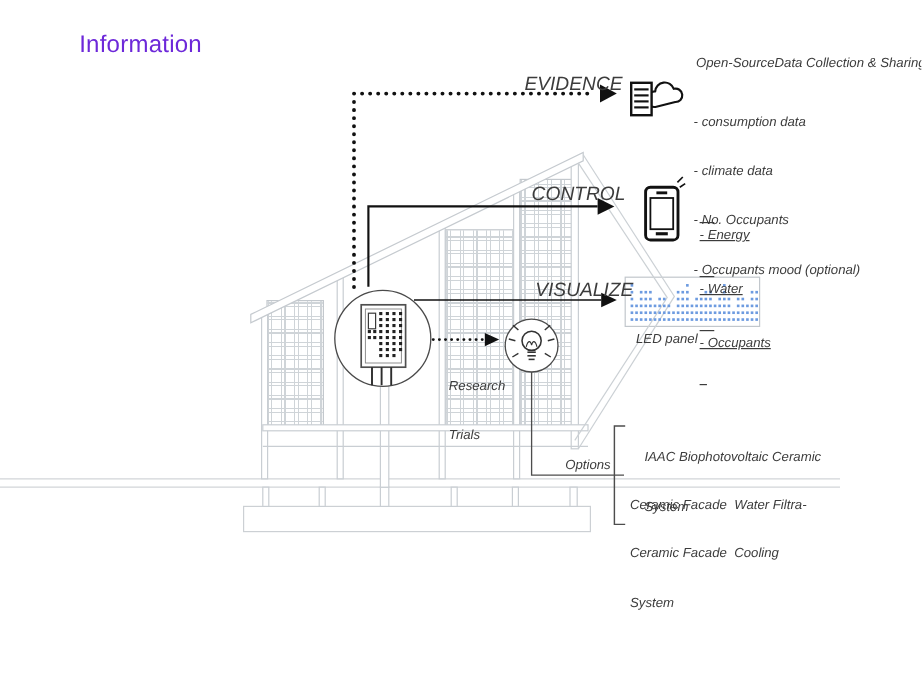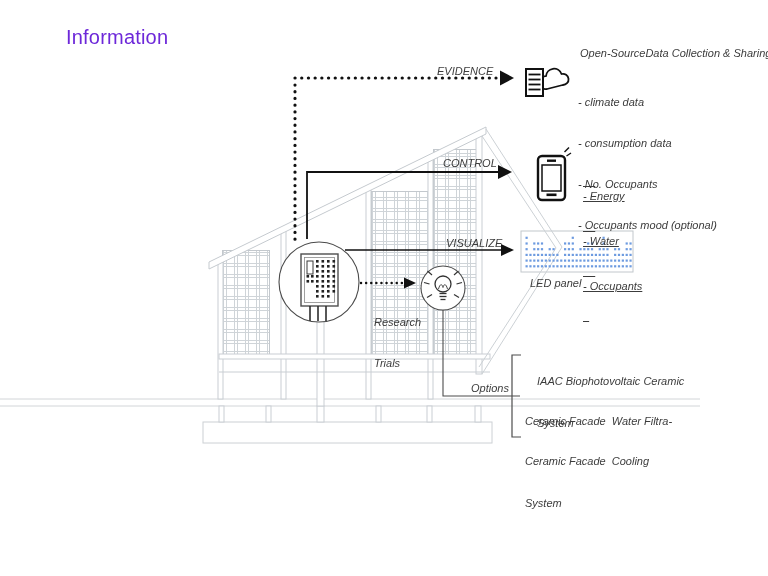--- a/index.html
+++ b/index.html
@@ -2,21 +2,21 @@
 <html><head>
 <meta charset="utf-8">
 <style>
   html,body{margin:0;padding:0;background:#fff;}
   .stage{
     position:relative;width:768px;height:576px;background:#ffffff;overflow:hidden;
     font-family:"Liberation Sans","DejaVu Sans",sans-serif;color:#3c3c3c;
   }
   .stage svg{position:absolute;left:0;top:0;z-index:2;}
   .txt{position:absolute;z-index:3;font-style:italic;font-size:11px;line-height:14px;color:#3c3c3c;white-space:pre;}
-  .txt.small{font-size:11px;}
+  .txt.small{font-size:16px;}
   .page-title{position:absolute;left:66px;top:26px;z-index:3;font-style:normal;font-size:20px;color:#6d28d9;letter-spacing:.2px;}
   .grid-panel{
     position:absolute;z-index:1;border:1px solid #c3c8cd;background-color:#fff;
     background-image:
       repeating-linear-gradient(0deg,#cfd4d8 0 1px,transparent 1px 3px,#cfd4d8 3px 4px,transparent 4px 11px),
       repeating-linear-gradient(90deg,#cfd4d8 0 1px,transparent 1px 3px,#cfd4d8 3px 4px,transparent 4px 11px);
   }
   .list .line{white-space:pre;}
 </style>
 </head>
@@ -306,22 +306,22 @@
   </svg>
 
   <div class="page-title">Information</div>
 
   <div class="txt small" style="left:437px;top:64px;">EVIDENCE</div>
   <div class="txt small" style="left:443px;top:156px;">CONTROL</div>
   <div class="txt small" style="left:446px;top:236px;">VISUALIZE</div>
 
   <div class="txt" style="left:580px;top:46px;">Open-SourceData Collection &amp; Sharing</div>
   <div class="txt list" style="left:578px;top:69px;line-height:13.6px;">
+    <div class="line">- consumption data</div>
     <div class="line">- climate data</div>
-    <div class="line">- consumption data</div>
     <div class="line">- No. Occupants</div>
     <div class="line">- Occupants mood (optional)</div>
   </div>
 
   <div class="txt list" style="left:583px;top:159px;line-height:15px;text-decoration:underline;">
     <div class="line">- Energy</div>
     <div class="line">- Water</div>
     <div class="line">- Occupants</div>
   </div>
 

